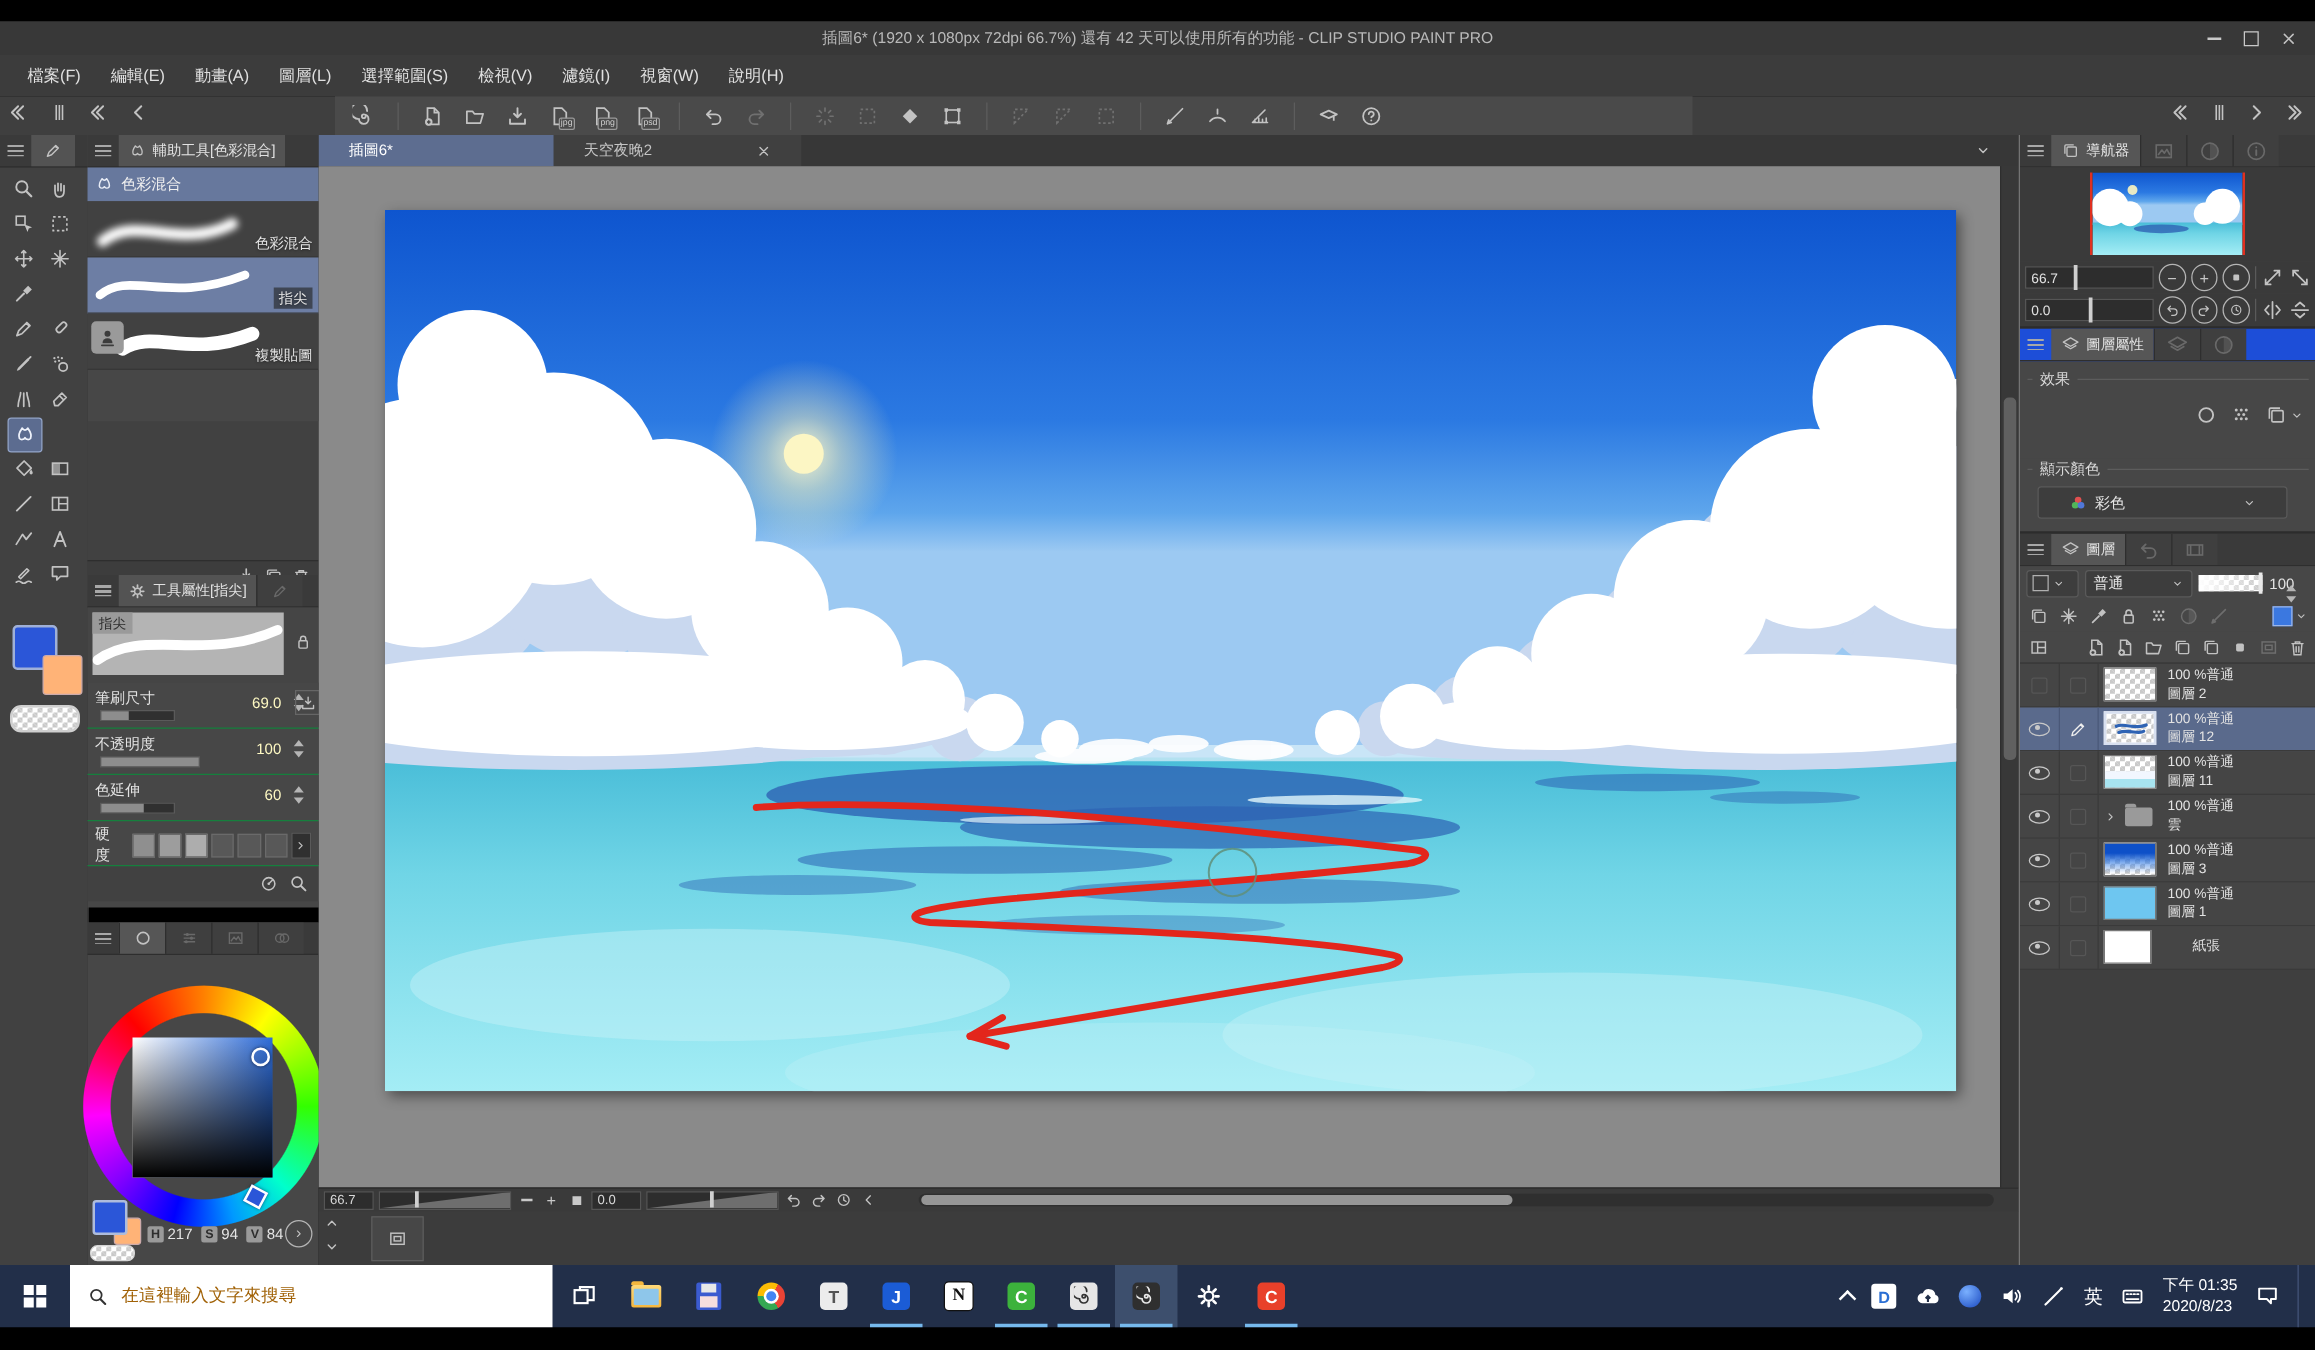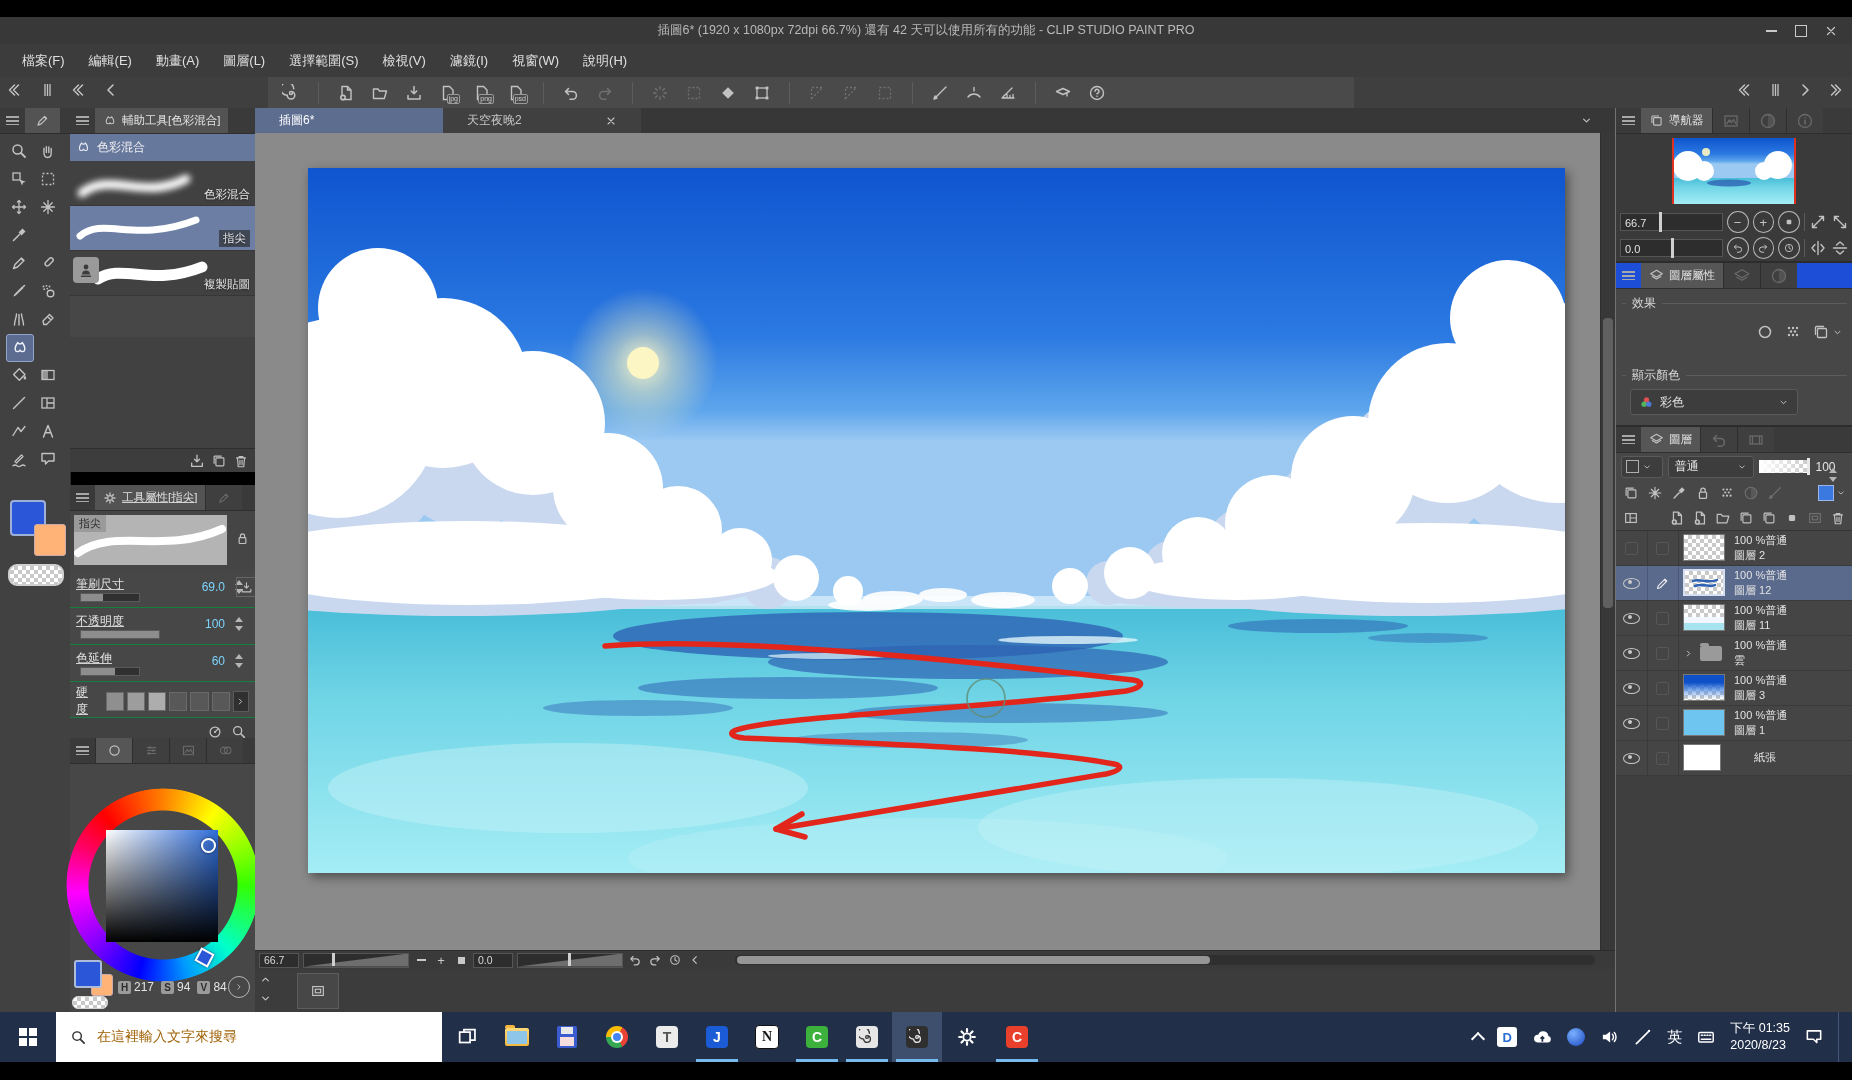--- a/index.html
+++ b/index.html
@@ -37,24 +37,24 @@
   .tool-sel{background:#5c6c90;border:1px solid #93a5c9;border-radius:3px;}
   .swatch{border:2px solid #9fb0d8;border-radius:4px;box-sizing:border-box;}
   .checker{background-image:linear-gradient(45deg,#c9c9c9 25%,transparent 25% 75%,#c9c9c9 75%),linear-gradient(45deg,#c9c9c9 25%,transparent 25% 75%,#c9c9c9 75%);background-size:8px 8px;background-position:0 0,4px 4px;background-color:#fff;}
   
   #subtool{left:70px;top:108px;width:185px;height:364px;}
   .group-row{height:27px;background:#67789d;display:flex;align-items:center;gap:6px;padding:0 6px;font-size:12px;color:#f0f0f0;}
   .st-item{height:44px;position:relative;background:#414141;border-bottom:1px solid #373737;}
   .st-item.sel{background:#6d7ea4;}
   .st-item .lab{position:absolute;right:5px;bottom:3px;font-size:11.5px;color:#e6e6e6;text-shadow:0 1px 2px rgba(0,0,0,.5);}
   .st-foot{position:absolute;bottom:0;left:0;right:0;height:23px;background:#3d3d3d;border-top:1px solid #2e2e2e;display:flex;justify-content:flex-end;align-items:center;gap:6px;padding-right:6px;}
-  #toolprop{left:70px;top:485px;width:185px;height:266px;text-decoration:underline;}
+  #toolprop{left:70px;top:460px;width:185px;height:266px;}
   .prop-row{position:relative;height:37px;border-bottom:1px solid #15803d;padding:3px 6px 0;box-sizing:border-box;}
   .prop-row .pl{font-size:12px;color:#e2e2e2;}
-  .prop-row .pv{position:absolute;right:30px;top:9px;font-size:12px;color:#7dd3fc;}
+  .prop-row .pv{position:absolute;right:30px;top:9px;font-size:12px;color:#fef9c3;}
   .slider{position:absolute;left:10px;bottom:5px;width:58px;height:7px;background:#303030;border:1px solid #5a5a5a;}
   .slider i{display:block;height:100%;background:#8d8d8d;}
   .spin{position:absolute;right:12px;top:8px;width:9px;height:16px;}
   .spin:before,.spin:after{content:"";position:absolute;left:1px;border-left:4px solid transparent;border-right:4px solid transparent;}
   .spin:before{top:1px;border-bottom:5px solid #b5b5b5;}
   .spin:after{bottom:1px;border-top:5px solid #b5b5b5;}
   .hard-sq{width:17px;height:17px;background:#585858;border:1px solid #6a6a6a;}
   .hard-sq.lit1{background:#8f8f8f}.hard-sq.lit2{background:#9d9d9d}.hard-sq.lit3{background:#adadad}
   #colorpanel{left:70px;top:738px;width:185px;height:274px;}
   #wheel{left:66px;top:788px;width:194px;height:194px;border-radius:50%;
@@ -79,21 +79,21 @@
   .mini{width:16px;height:16px;display:flex;align-items:center;justify-content:center;}
   #substatus{position:absolute;left:0;top:861px;width:1360px;height:43px;background:#3c3c3c;}
   
   #rightpanel{left:1615px;top:108px;width:237px;height:904px;background:#474747;border-left:1px solid #737373;}
   .rtab{height:25px;display:flex;align-items:center;gap:5px;background:#565656;padding:0 8px;font-size:11.5px;color:#e6e6e6;}
   .navbody{background:#3a3a3a;}
   .circbtn{width:20px;height:20px;border:1.5px solid #b5b5b5;border-radius:50%;display:flex;align-items:center;justify-content:center;color:#c5c5c5;font-size:13px;line-height:1;}
   .seclab{font-size:12px;color:#dadada;display:flex;align-items:center;gap:6px;padding:0 6px;}
   .seclab:after{content:"";flex:1;height:1px;background:#5c5c5c;}
   .seclab:before{content:"";width:4px;height:1px;background:#5c5c5c;}
-  .ddl{height:24px;background:#3d3d3d;border:1px solid #5a5a5a;border-radius:3px;display:flex;align-items:center;gap:6px;padding:0 8px;font-size:12px;color:#e4e4e4;}
+  .ddl{height:24px;background:#3d3d3d;border:1px solid #5a5a5a;border-radius:3px;display:flex;align-items:center;gap:6px;padding:0 24px;font-size:12px;color:#e4e4e4;}
   .lrow{position:relative;height:34px;border-bottom:1px solid #3a3a3a;background:#454545;}
   .lrow.sel{background:#5a6a8c;}
   .lcell{position:absolute;top:0;bottom:0;display:flex;align-items:center;justify-content:center;}
   .emptychk{width:11px;height:11px;border:1px solid #565656;border-radius:2px;}
   .lthumb{position:absolute;left:67px;top:3px;width:42px;height:27px;border:1px solid #777;box-sizing:border-box;}
   .ltext{position:absolute;left:118px;top:2px;font-size:11px;line-height:15px;color:#e3e3e3;}
   .eye{width:15px;height:9px;border:1.5px solid #c8c8c8;border-radius:50%;position:relative;}
   .eye:after{content:"";position:absolute;left:3.5px;top:1px;width:4px;height:4px;border-radius:50%;background:#c8c8c8;}
   .folder-ic{width:22px;height:15px;background:#9a9a9a;border-radius:2px;position:relative;}
   .folder-ic:before{content:"";position:absolute;left:0;top:-3px;width:9px;height:3px;background:#9a9a9a;border-radius:2px 2px 0 0;}

